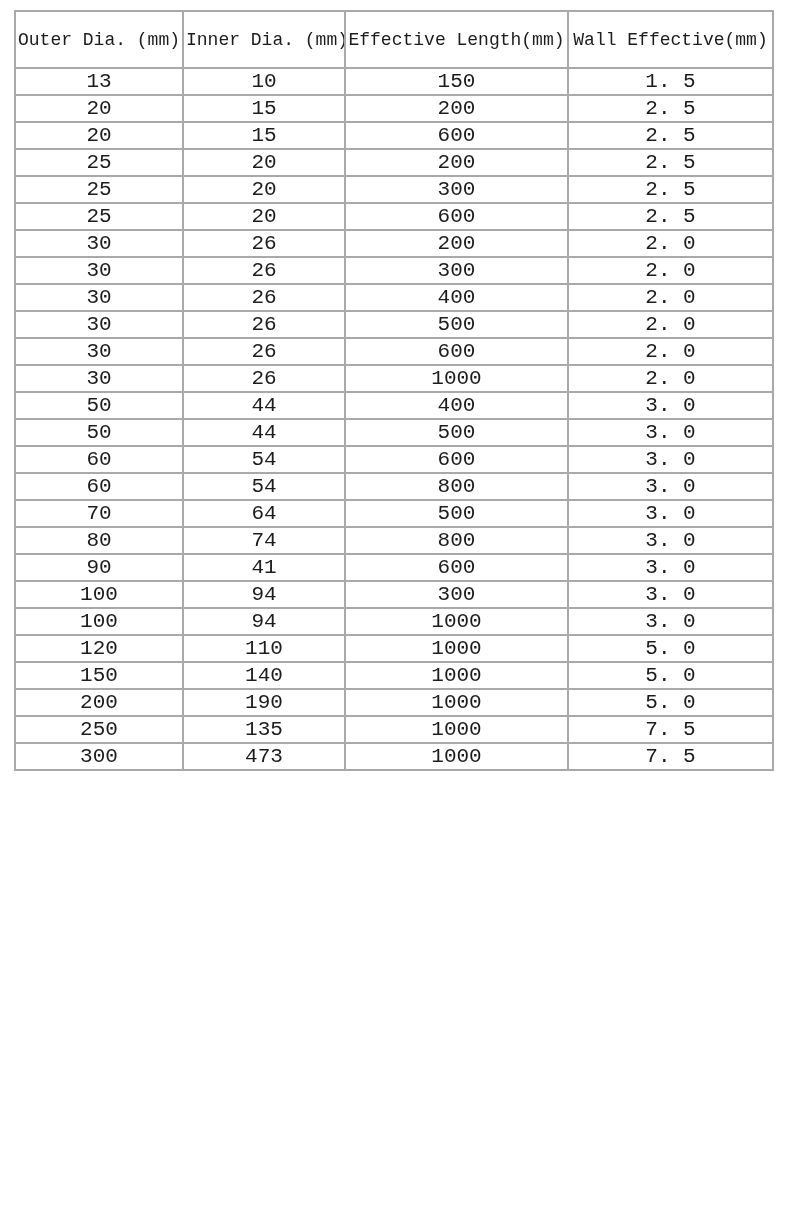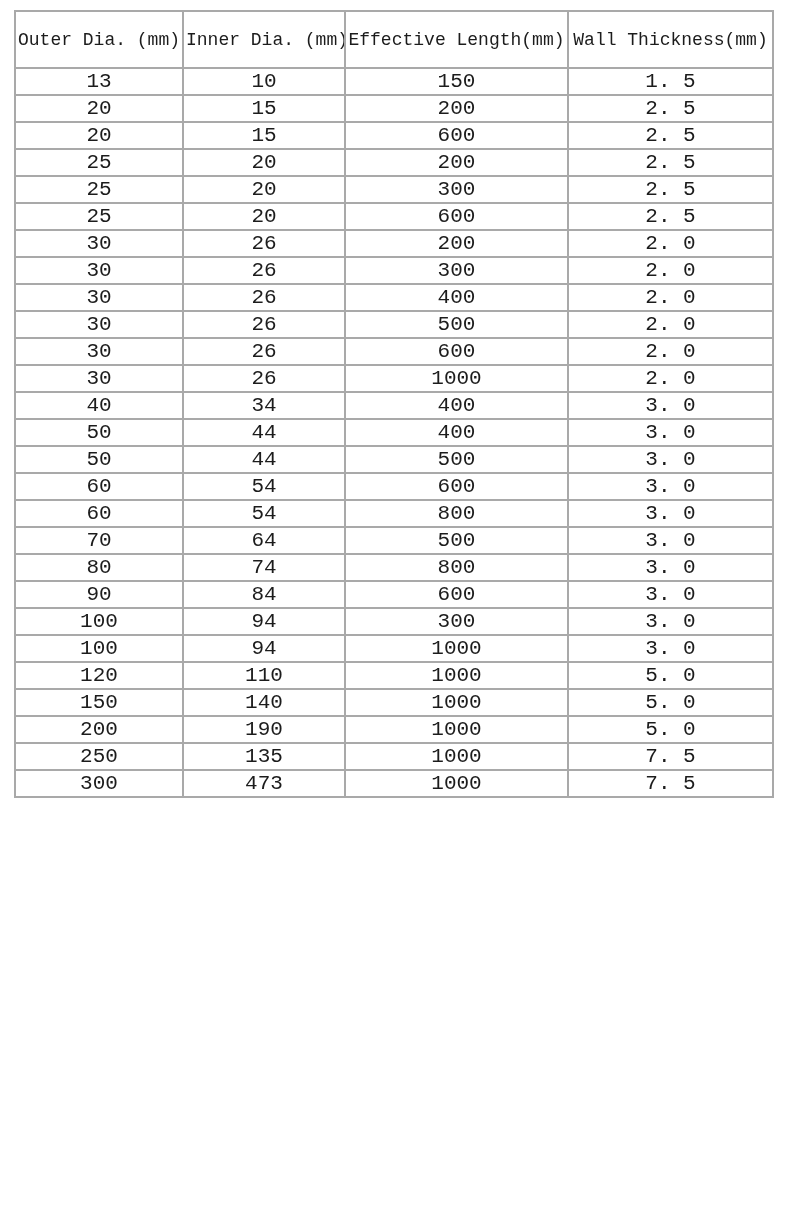--- a/index.html
+++ b/index.html
@@ -63,21 +63,21 @@
       <col class="c1">
       <col class="c2">
       <col class="c3">
       <col class="c4">
     </colgroup>
     <thead>
       <tr>
         <th>Outer Dia. (mm)</th>
         <th>Inner Dia. (mm)</th>
         <th>Effective Length(mm)</th>
-        <th>Wall Thickness(mm)</th>
+        <th>Wall Effective(mm)</th>
       </tr>
     </thead>
     <tbody>
         <tr>
           <td>13</td>
           <td>10</td>
           <td>150</td>
           <td>1. 5</td>
         </tr>
         <tr>
@@ -140,26 +140,20 @@
           <td>600</td>
           <td>2. 0</td>
         </tr>
         <tr>
           <td>30</td>
           <td>26</td>
           <td>1000</td>
           <td>2. 0</td>
         </tr>
         <tr>
-          <td>40</td>
-          <td>34</td>
-          <td>400</td>
-          <td>3. 0</td>
-        </tr>
-        <tr>
           <td>50</td>
           <td>44</td>
           <td>400</td>
           <td>3. 0</td>
         </tr>
         <tr>
           <td>50</td>
           <td>44</td>
           <td>500</td>
           <td>3. 0</td>
@@ -183,21 +177,21 @@
           <td>3. 0</td>
         </tr>
         <tr>
           <td>80</td>
           <td>74</td>
           <td>800</td>
           <td>3. 0</td>
         </tr>
         <tr>
           <td>90</td>
-          <td>84</td>
+          <td>41</td>
           <td>600</td>
           <td>3. 0</td>
         </tr>
         <tr>
           <td>100</td>
           <td>94</td>
           <td>300</td>
           <td>3. 0</td>
         </tr>
         <tr>

